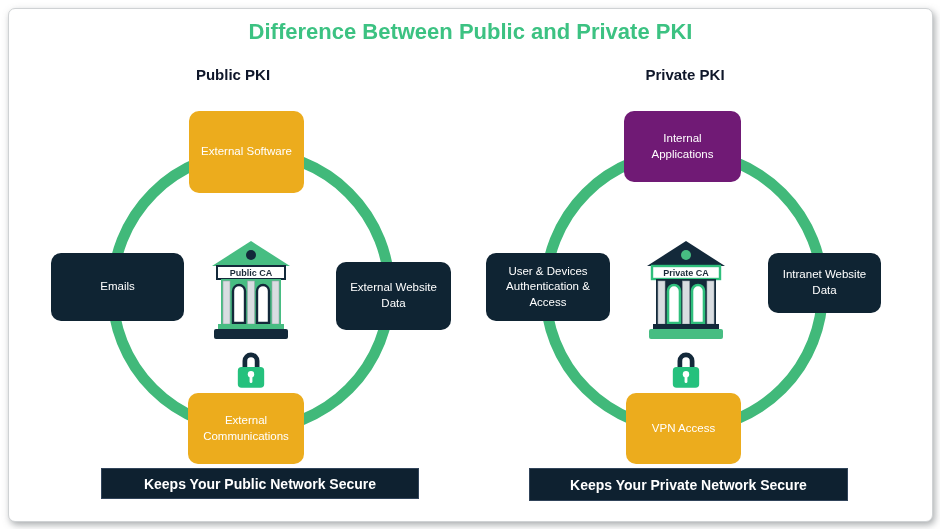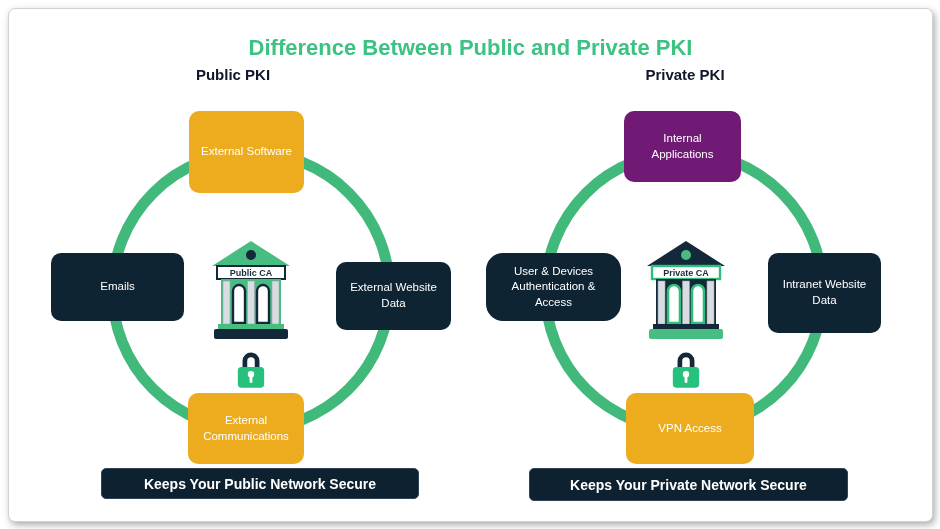--- a/index.html
+++ b/index.html
@@ -7,21 +7,21 @@
     width:940px;height:529px;position:relative;background:#fff;
     font-family:"Liberation Sans","DejaVu Sans",sans-serif;
     overflow:hidden;
   }
   .card{
     position:absolute;left:8px;top:8px;width:923px;height:512px;
     background:#fff;border:1px solid #cfd2d4;border-radius:7px;
     box-shadow:2px 3px 7px rgba(100,105,110,.55);
   }
   .title{
-    position:absolute;left:0;top:26px;width:100%;text-align:center;
+    position:absolute;left:0;top:10px;width:100%;text-align:center;
     font-size:22px;font-weight:bold;color:#3cc282;margin:0;
   }
   .group-heading{
     position:absolute;top:57px;width:140px;text-align:center;
     font-size:15px;font-weight:bold;color:#0f172a;
   }
   .heading-public{left:154px;}
   .heading-private{left:606px;}
   .ring{
     position:absolute;width:288px;height:288px;box-sizing:border-box;
@@ -32,21 +32,21 @@
   .node{
     position:absolute;box-sizing:border-box;border-radius:10px;
     color:#fff;font-size:11.5px;line-height:1.35;text-align:center;
     display:flex;align-items:center;justify-content:center;padding:4px 10px;
   }
   .dark{background:#0f2433;}
   .yellow{background:#ecac1d;}
   .green{background:#701a75;}
   .banner{
     position:absolute;box-sizing:border-box;background:#0e2130;
-    border:1px solid #31445a;border-radius:5px;color:#fff;
+    border:1px solid #31445a;border-radius:0;color:#fff;
     font-size:14px;font-weight:bold;display:flex;align-items:center;
     justify-content:center;text-align:center;
   }
   .bank{position:absolute;width:80px;height:100px;}
   .lock{position:absolute;width:32px;height:42px;}
   
   .bank-public .roof,.bank-public .bbody,.bank-public .plinth{fill:#47bd82;}
   .bank-public .dot,.bank-public .base{fill:#13293a;}
   .bank-public .band{fill:#fff;stroke:#13293a;stroke-width:2;}
   .bank-public .arch{fill:#fff;stroke:#13293a;stroke-width:2.4;}
@@ -114,27 +114,27 @@
   </div>
 
   <div>
     <div class="group-heading heading-private">Private PKI</div>
 
     <div class="ring ring-private"></div>
 
     <div class="node green" style="left:615px;top:102px;width:117px;height:71px;">
       <span>Internal Applications</span>
     </div>
-    <div class="node dark" style="left:477px;top:244px;width:135px;height:68px;border-radius:17px;">
+    <div class="node dark" style="left:477px;top:244px;width:124px;height:68px;">
       <span>User &amp; Devices Authentication &amp; Access</span>
     </div>
-    <div class="node dark" style="left:759px;top:244px;width:113px;height:80px;">
+    <div class="node dark" style="left:759px;top:244px;width:113px;height:60px;">
       <span>Intranet Website Data</span>
     </div>
-    <div class="node yellow" style="left:617px;top:384px;width:128px;height:71px;text-align:center;">
+    <div class="node yellow" style="left:617px;top:384px;width:115px;height:71px;text-align:center;">
       <span>VPN Access</span>
     </div>
 
     <svg class="bank bank-private" style="left:637px;top:231px;" viewBox="0 0 80 100">
       <polygon class="roof" points="40,1 79,26 1,26"></polygon>
       <circle class="dot" cx="40" cy="15" r="5"></circle>
       <rect class="band" x="6" y="26" width="68" height="13"></rect>
       <text class="ca-text" x="40" y="36" text-anchor="middle">Private CA</text>
       <rect class="bbody" x="10" y="39" width="60" height="46"></rect>
       <rect class="col" x="12" y="41" width="7" height="43"></rect>

